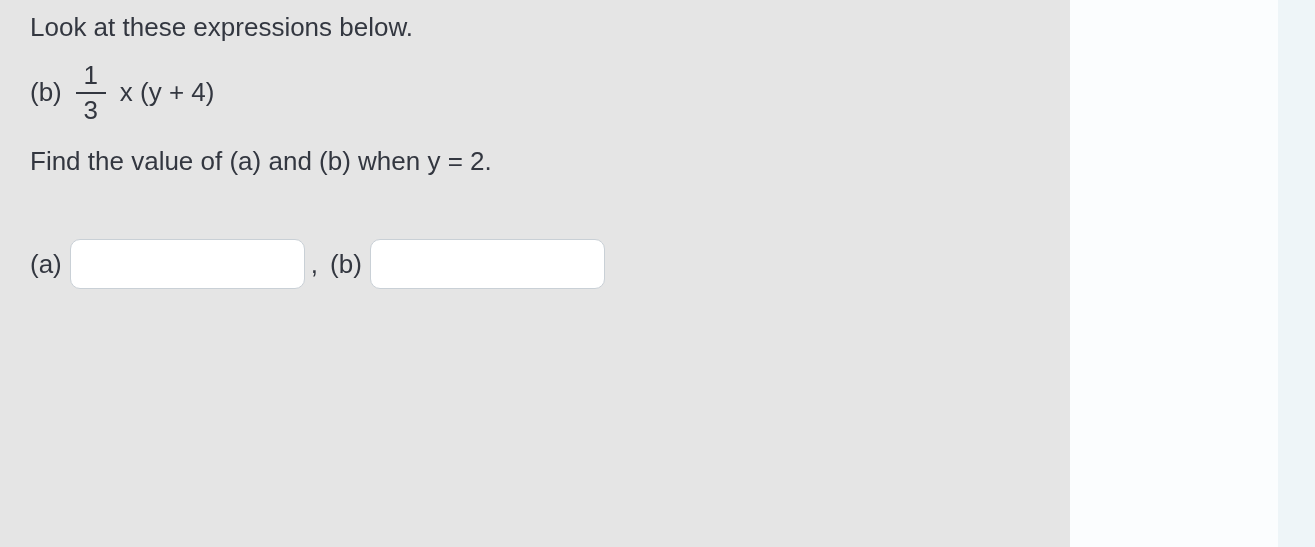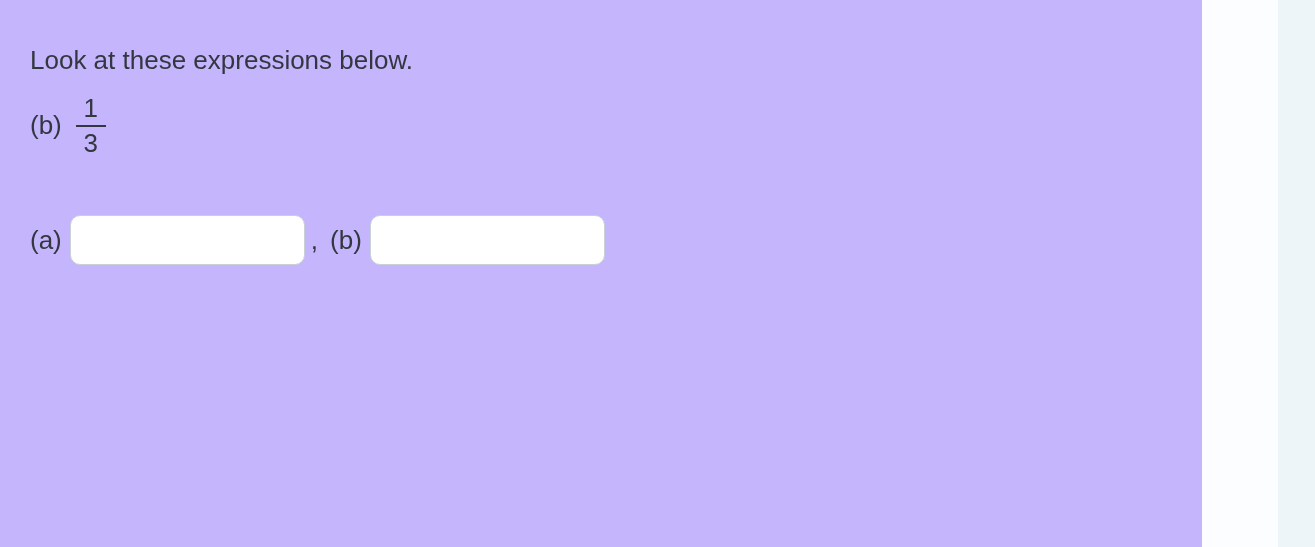--- a/index.html
+++ b/index.html
@@ -10,24 +10,24 @@
     body {
       font-family: Arial, Helvetica, sans-serif;
       font-size: 26px;
       color: #333740;
       background: #fbfdfe;
       width: 1315px;
       height: 547px;
       position: relative;
     }
     .content {
-      background: #c4b5fd;
-      width: 1202px;
+      background: #e5e5e5;
+      width: 1070px;
       height: 547px;
-      padding: 41px 30px;
+      padding: 8px 30px;
       line-height: 1.5;
     }
     .edge-strip {
       position: absolute;
       right: 0;
       top: 0;
       width: 37px;
       height: 547px;
       background: #eef5f8;
     }
@@ -94,22 +94,24 @@
   <div class="line">Look at these expressions below.</div>
 
 
   <div class="expr-b">
     <span>(b)</span>
     <span class="frac">
       <span class="num">1</span>
       <span class="bar"></span>
       <span class="den">3</span>
     </span>
+    <span>x (y + 4)</span>
   </div>
 
+  <div class="line">Find the value of (a) and (b) when y = 2.</div>
 
   <div class="answers">
     <span class="answer-label">(a)</span>
     <input class="answer-input" type="text" value="" style="">
     <span class="comma">,</span>
     <span class="answer-label">(b)</span>
     <input class="answer-input" type="text" value="" style="">
   </div>
 
 </div>

